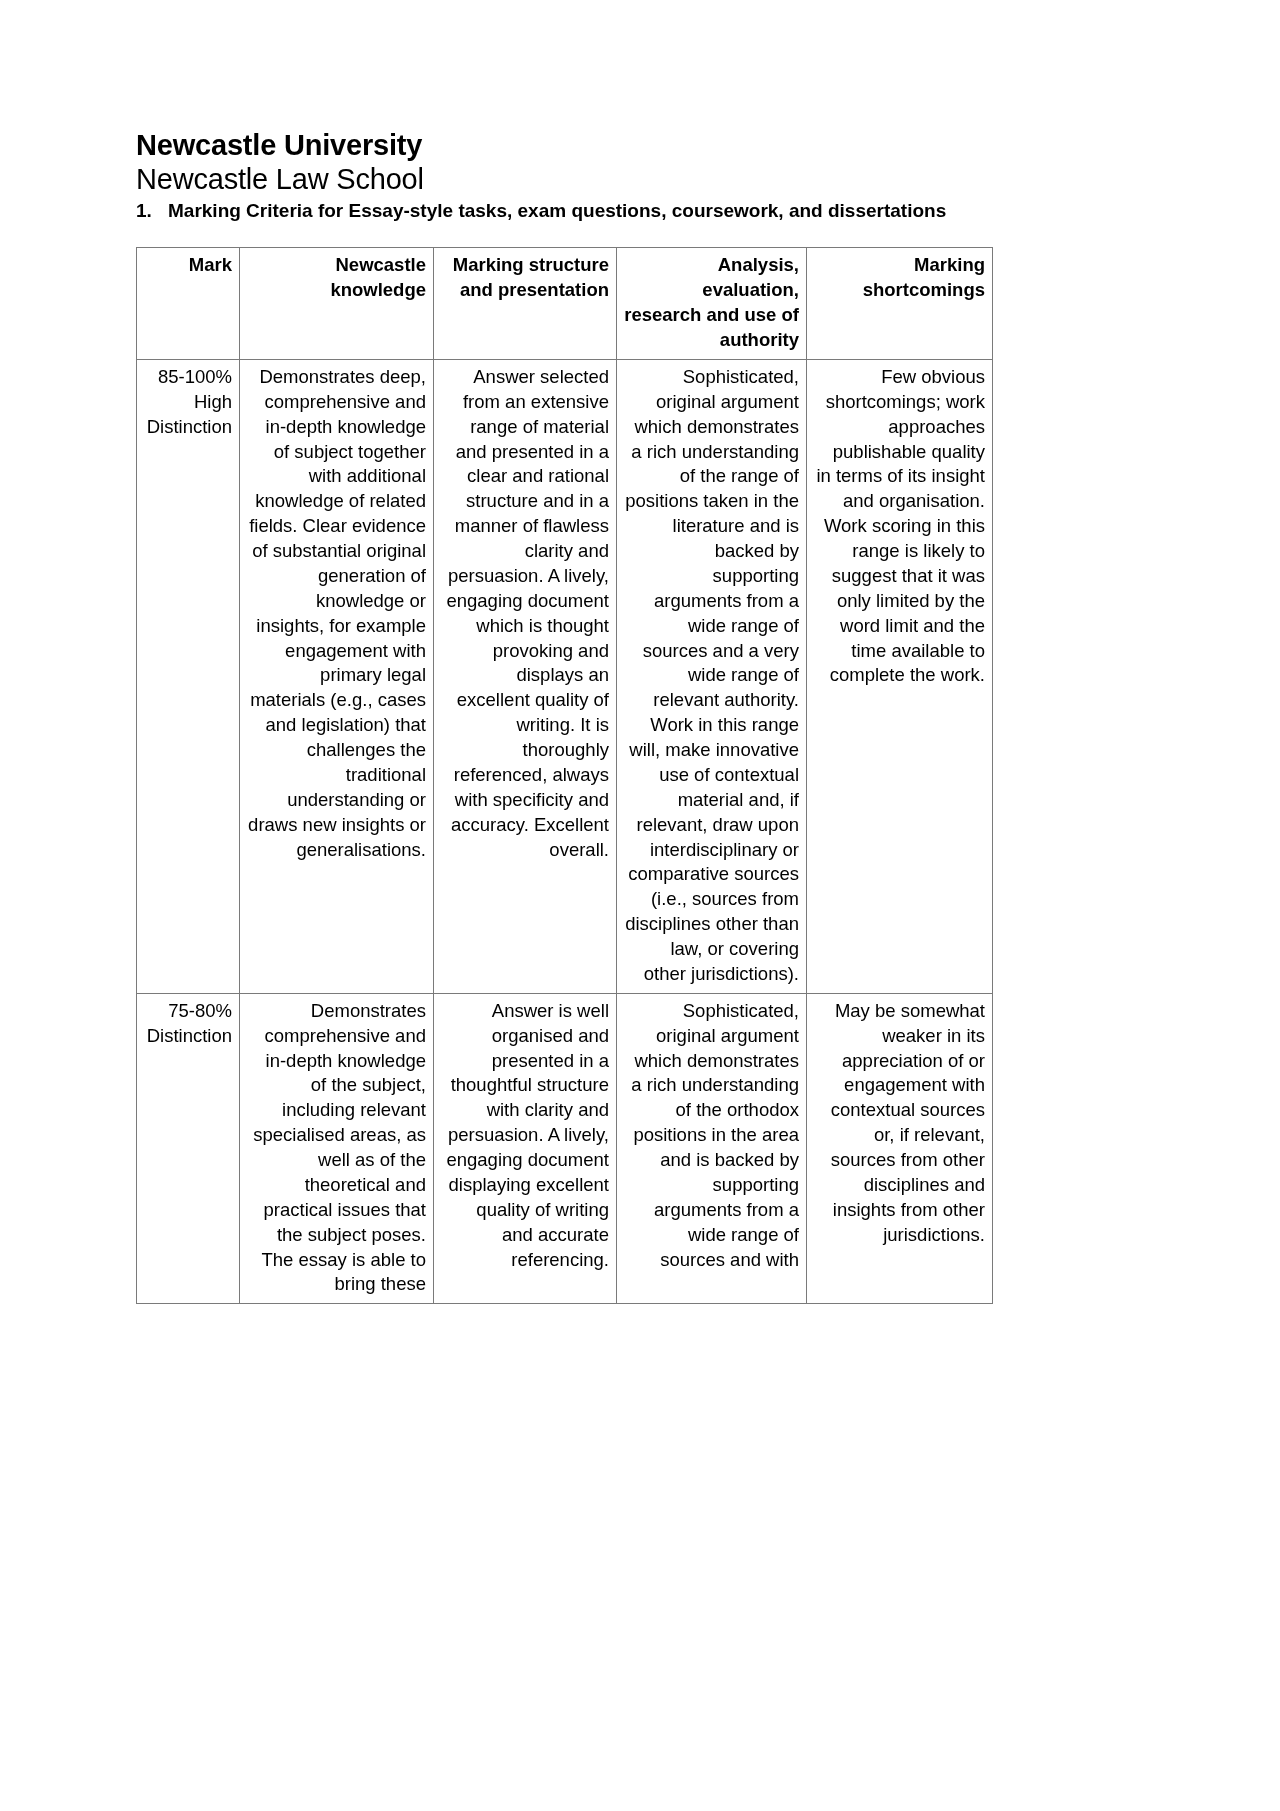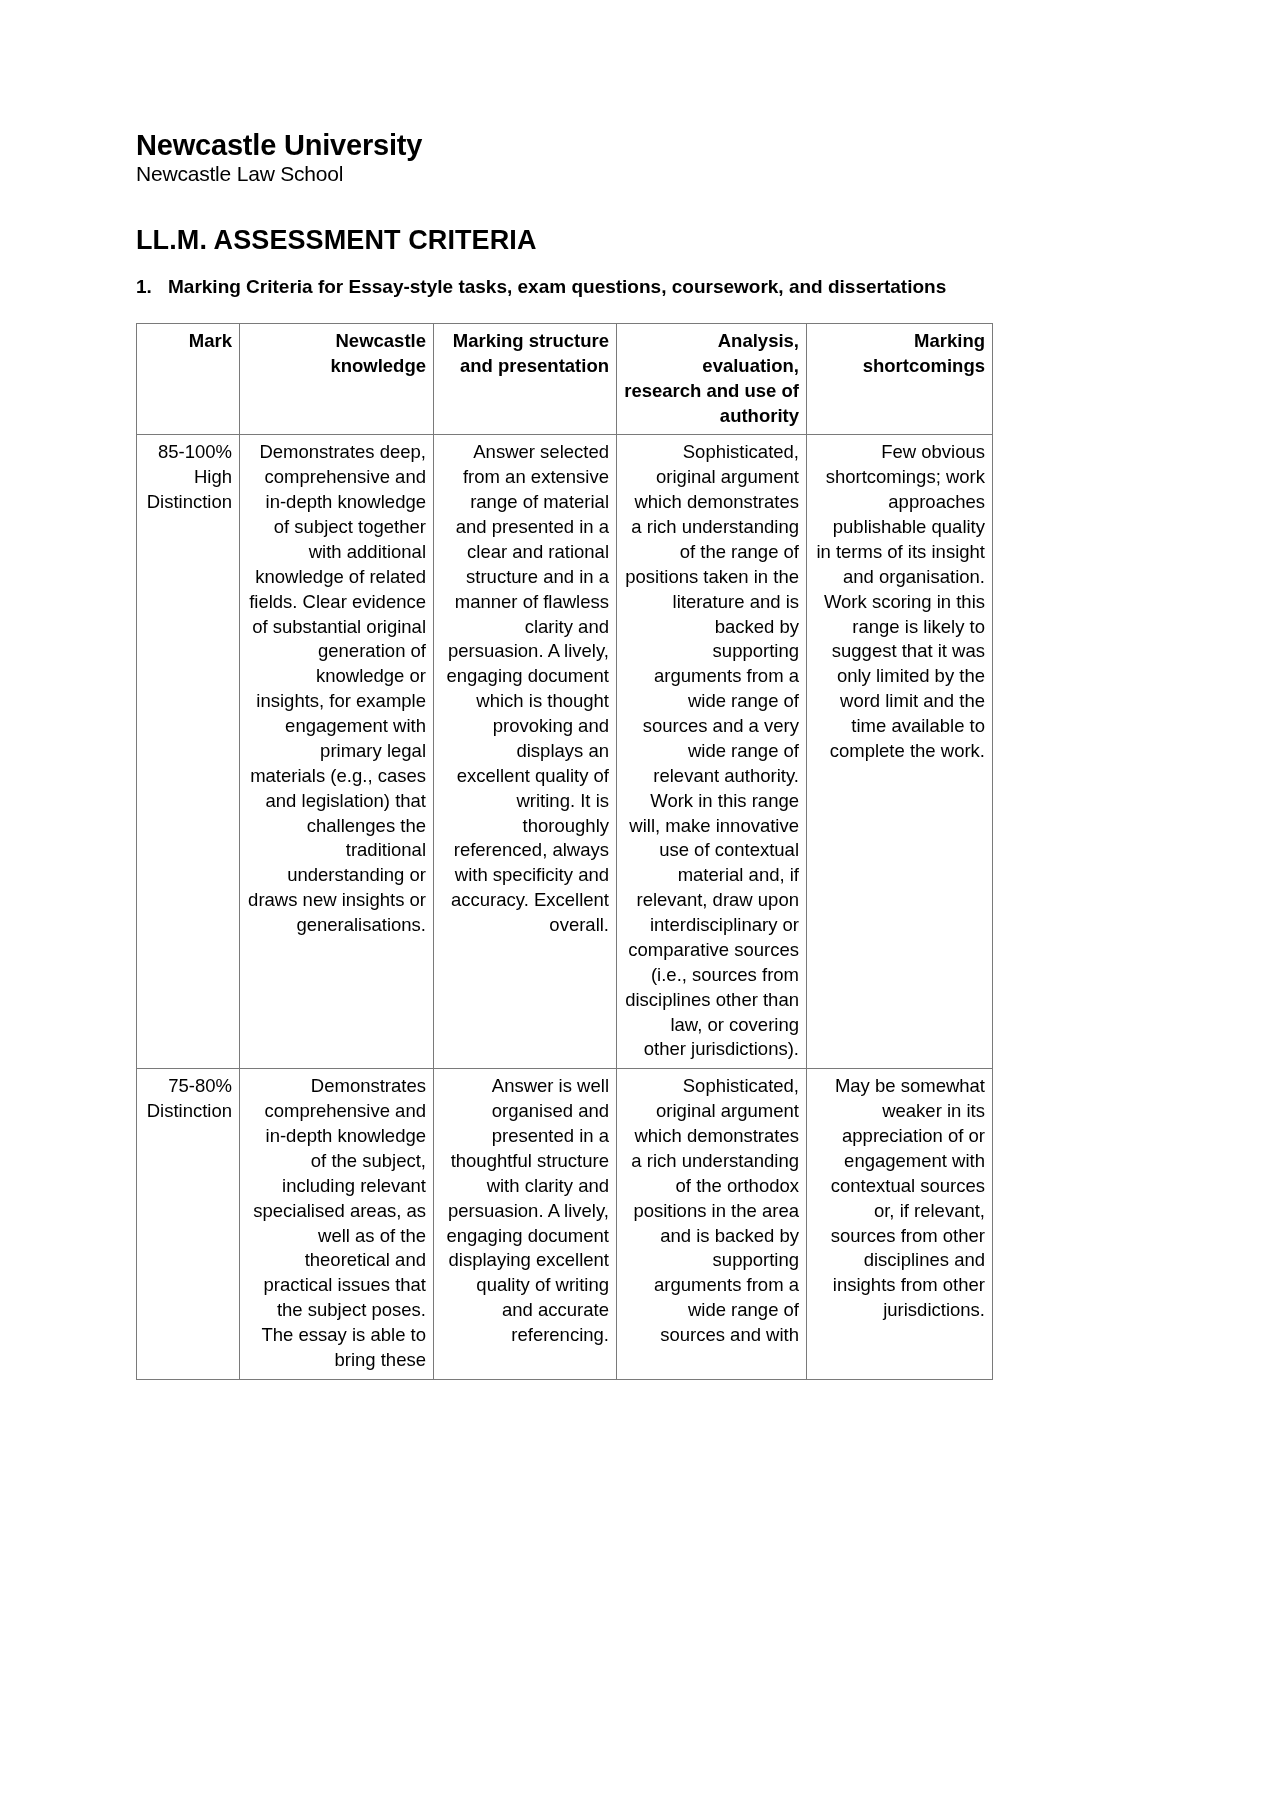--- a/index.html
+++ b/index.html
@@ -26,21 +26,21 @@
     width: 856px;
   }
   .org-name {
     font-size: 29px;
     font-weight: bold;
     line-height: 1.18;
     letter-spacing: -0.2px;
     margin: 0;
   }
   .org-unit {
-    font-size: 21px;
+    font-size: 29px;
     font-weight: normal;
     line-height: 1.18;
     letter-spacing: -0.2px;
     margin: 0 0 2px 0;
   }
   .doc-title {
     font-size: 27px;
     font-weight: bold;
     margin: 38px 0 18px 0;
     letter-spacing: 0.1px;
@@ -101,21 +101,20 @@
 <body>
 
 <div class="page">
   <div class="content">
 
     <div>
       <div class="org-name">Newcastle University</div>
       <div class="org-unit">Newcastle Law School</div>
     </div>
 
-    <h1 class="doc-title">LL.M. ASSESSMENT CRITERIA</h1>
 
 
     <div class="section-heading">
       <span class="section-num">1.</span>
       <span class="section-text">Marking Criteria for Essay-style tasks, exam questions, coursework, and dissertations</span>
     </div>
 
     <table class="criteria">
       <colgroup>
         <col class="col-mark">

